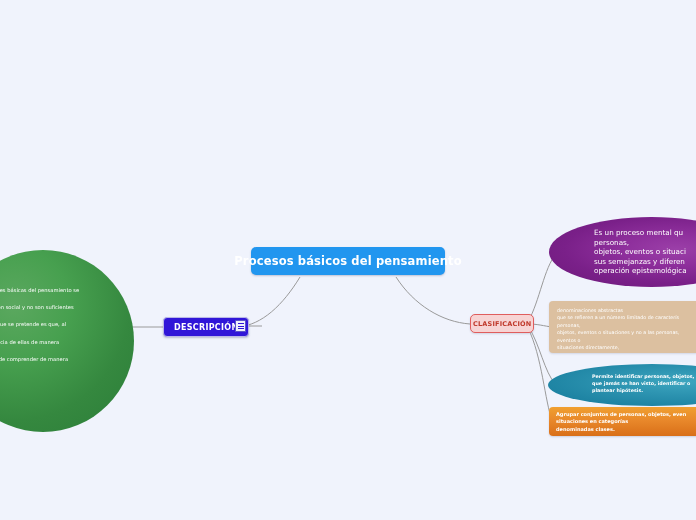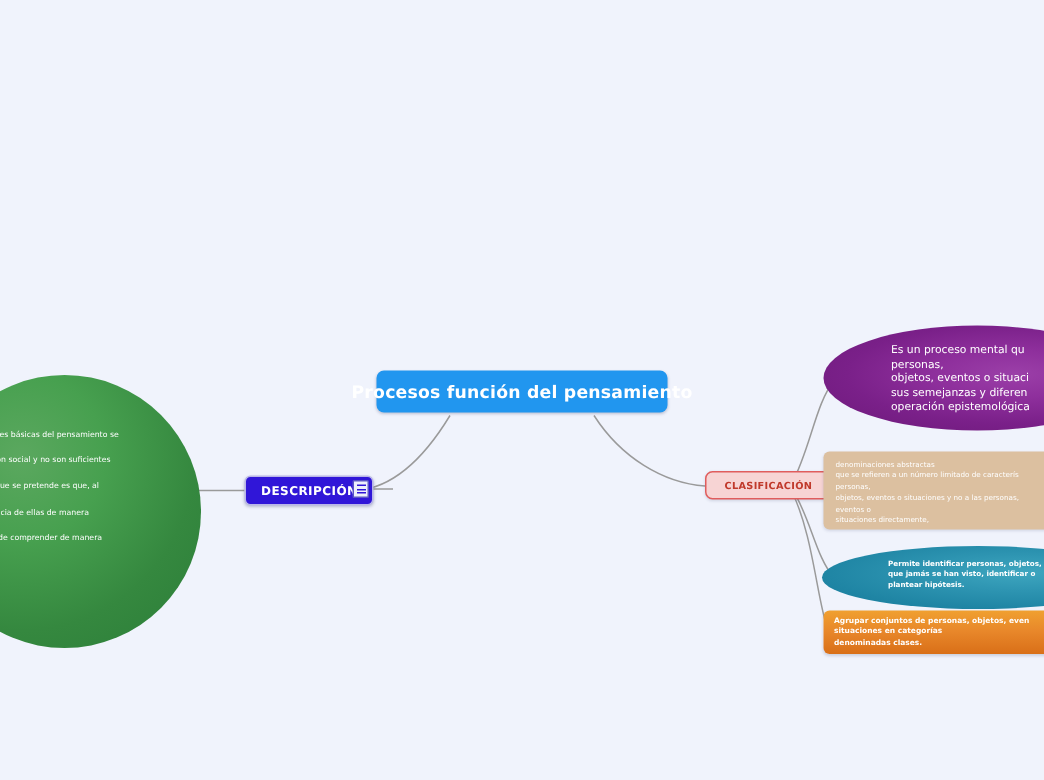--- a/index.html
+++ b/index.html
@@ -99,21 +99,21 @@
     height: 1px;
     background: #3016d8;
   }
 
   
   .clas-node {
     position: absolute;
     left: 470px;
     top: 314px;
     height: 19px;
-    padding: 0 12px;
+    padding: 0 2px;
     background: #f7d4d4;
     border: 1.5px solid #e05d5d;
     border-radius: 5px;
     box-shadow: 0 1px 2px rgba(60,70,110,0.18);
     display: flex;
     align-items: center;
     justify-content: center;
     box-sizing: border-box;
   }
   .clas-node .clas-label {
@@ -271,21 +271,21 @@
 e en su
 iversidad. Lo que se pretende es que, al
 abilidades,
 gan transferencia de ellas de manera
 e las
 a experiencia de comprender de manera
  situación o</span>
   </div>
 
   <div class="root-node">
-    <span class="root-label">Procesos función del pensamiento</span>
+    <span class="root-label">Procesos básicos del pensamiento</span>
   </div>
 
   <div class="desc-node">
     <span class="desc-label">DESCRIPCIÓN</span>
   </div>
   <div class="desc-toggle">
     <i></i>
       <i></i>
       <i></i>
   </div>

